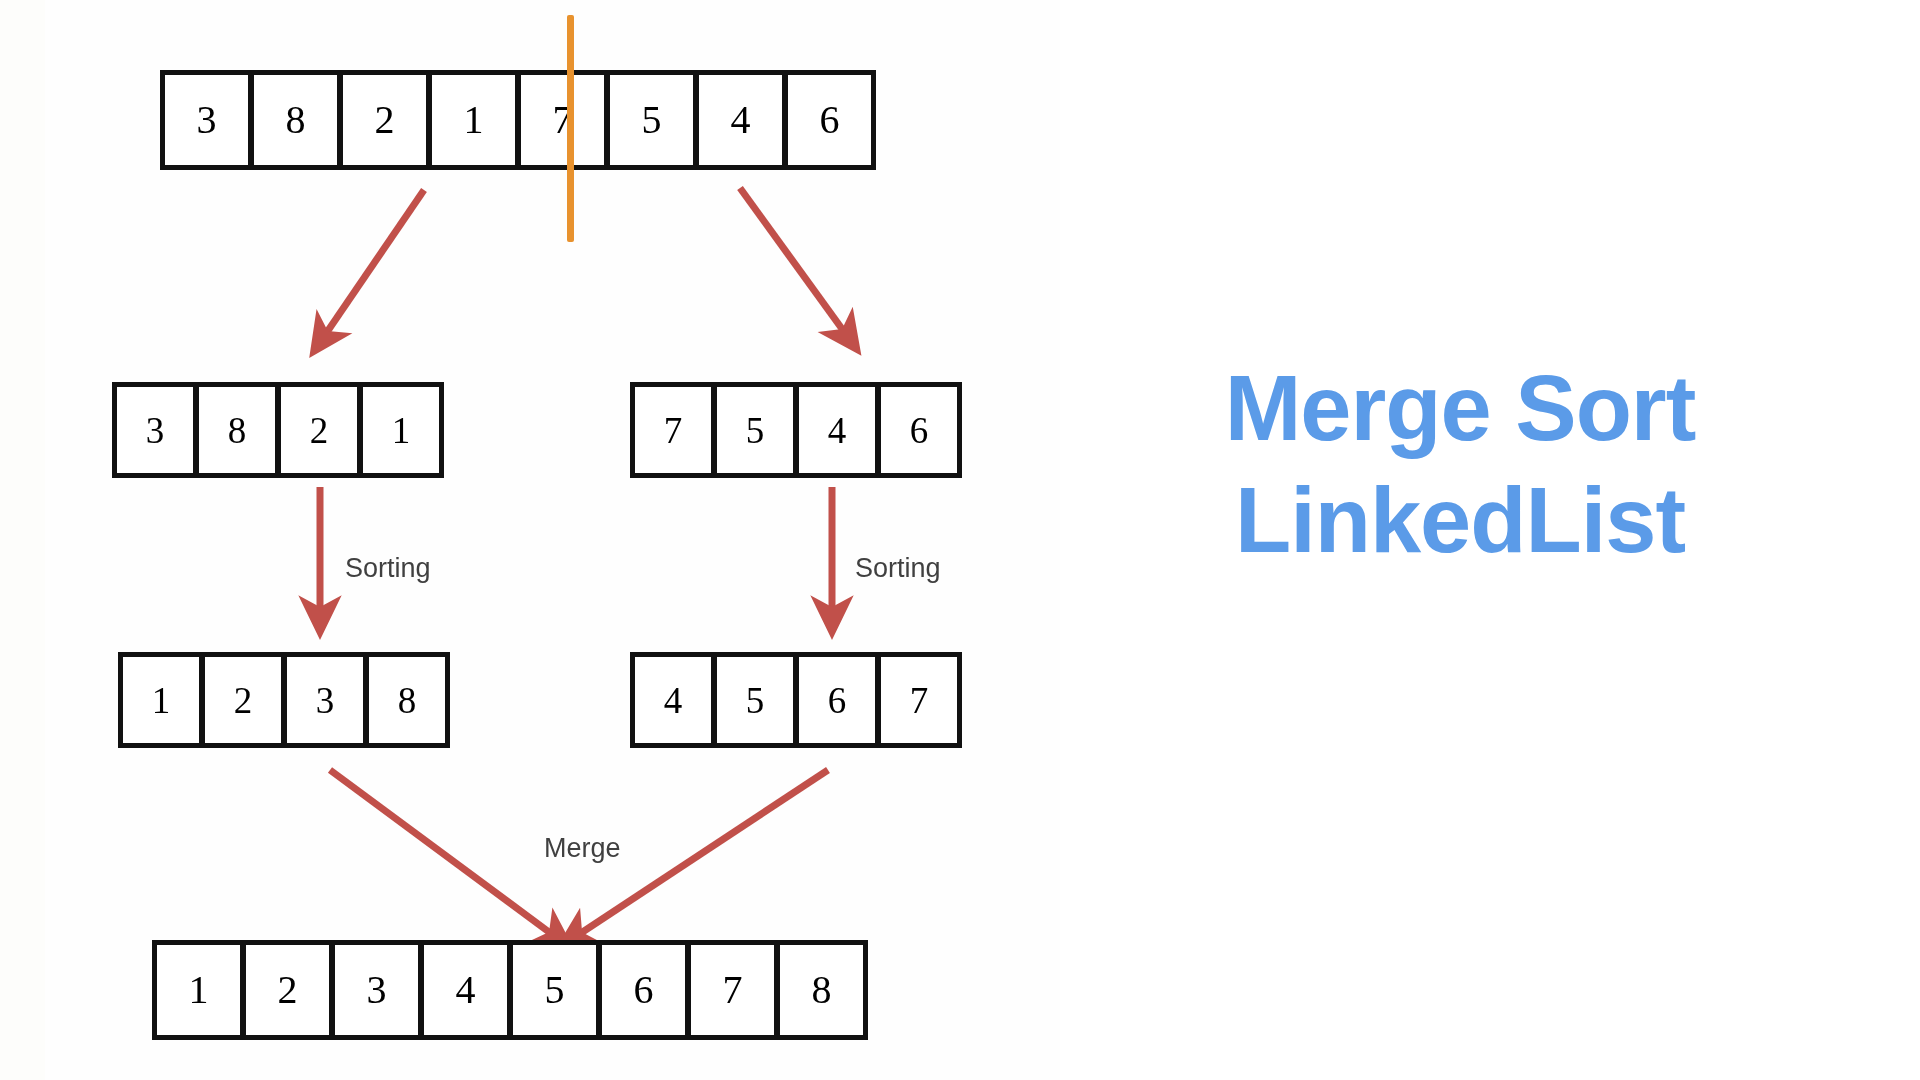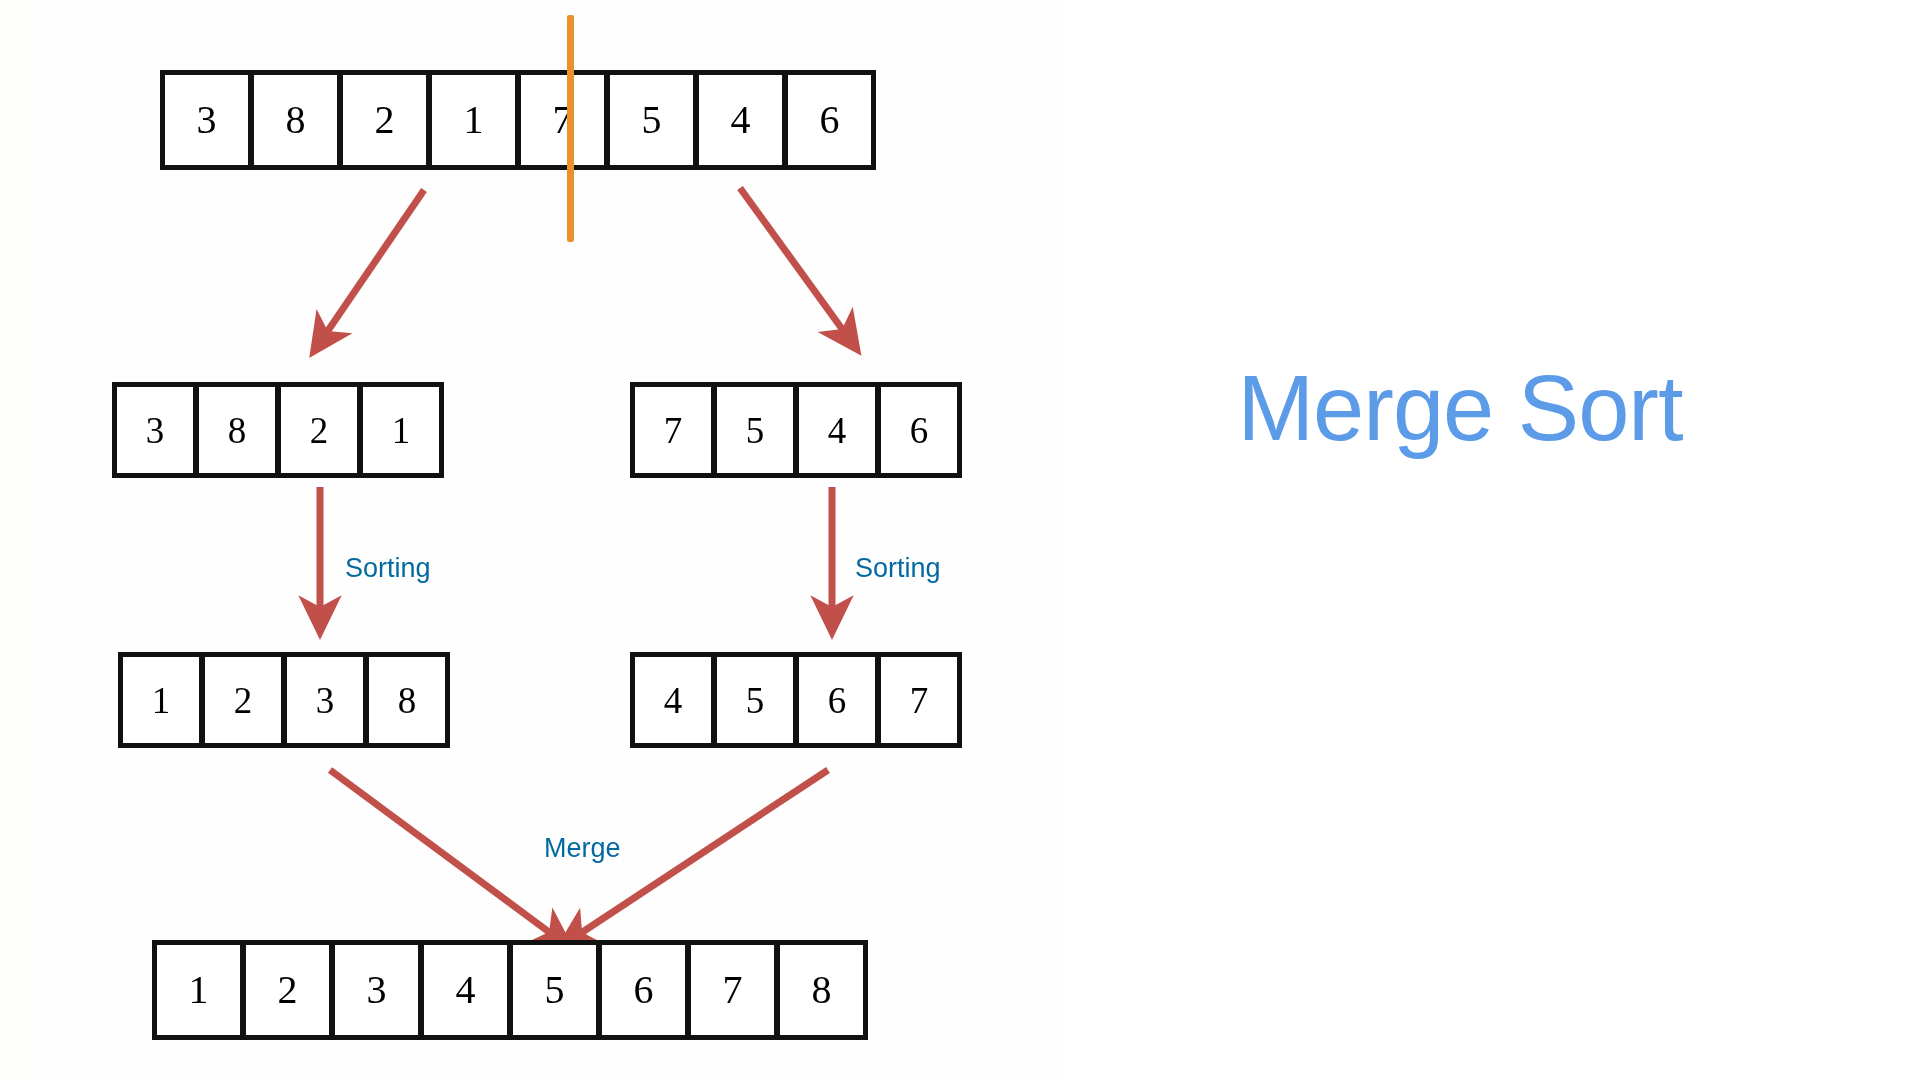--- a/index.html
+++ b/index.html
@@ -97,39 +97,39 @@
   #arrow-layer {
     position: absolute;
     left: 0; top: 0;
     width: 1920px; height: 1080px;
     pointer-events: none;
   }
 
   
   .arrow-label {
     position: absolute;
-    color: #0369a1;
+    color: #404040;
     font-family: "Liberation Sans", sans-serif;
     font-size: 27px;
     white-space: nowrap;
   }
   #label-sorting-left  { left: 345px; top: 553px; }
   #label-sorting-right { left: 855px; top: 553px; }
   #label-merge         { left: 523px; top: 833px; margin-left: 21px; }
 
   
   #title-block {
     position: absolute;
     left: 1120px;
     top: 352px;
     width: 680px;
     text-align: center;
     color: #5B9BE8;
     font-family: "Liberation Sans", sans-serif;
-    font-weight: normal;
+    font-weight: bold;
     font-size: 92px;
     line-height: 1.22;
     letter-spacing: -1px;
   }
   #title-block .title-line { display: block; }
 </style>
 </head>
 <body>
 
 <div id="canvas">
@@ -217,15 +217,16 @@
     <div class="cell">7</div>
     <div class="cell">8</div>
   </div>
 
   <div class="arrow-label" id="label-sorting-left">Sorting</div>
   <div class="arrow-label" id="label-sorting-right">Sorting</div>
   <div class="arrow-label" id="label-merge">Merge</div>
 
   <div id="title-block">
     <span class="title-line">Merge Sort</span>
+    <span class="title-line">LinkedList</span>
   </div>
 
 </div>
 
 </body></html>

